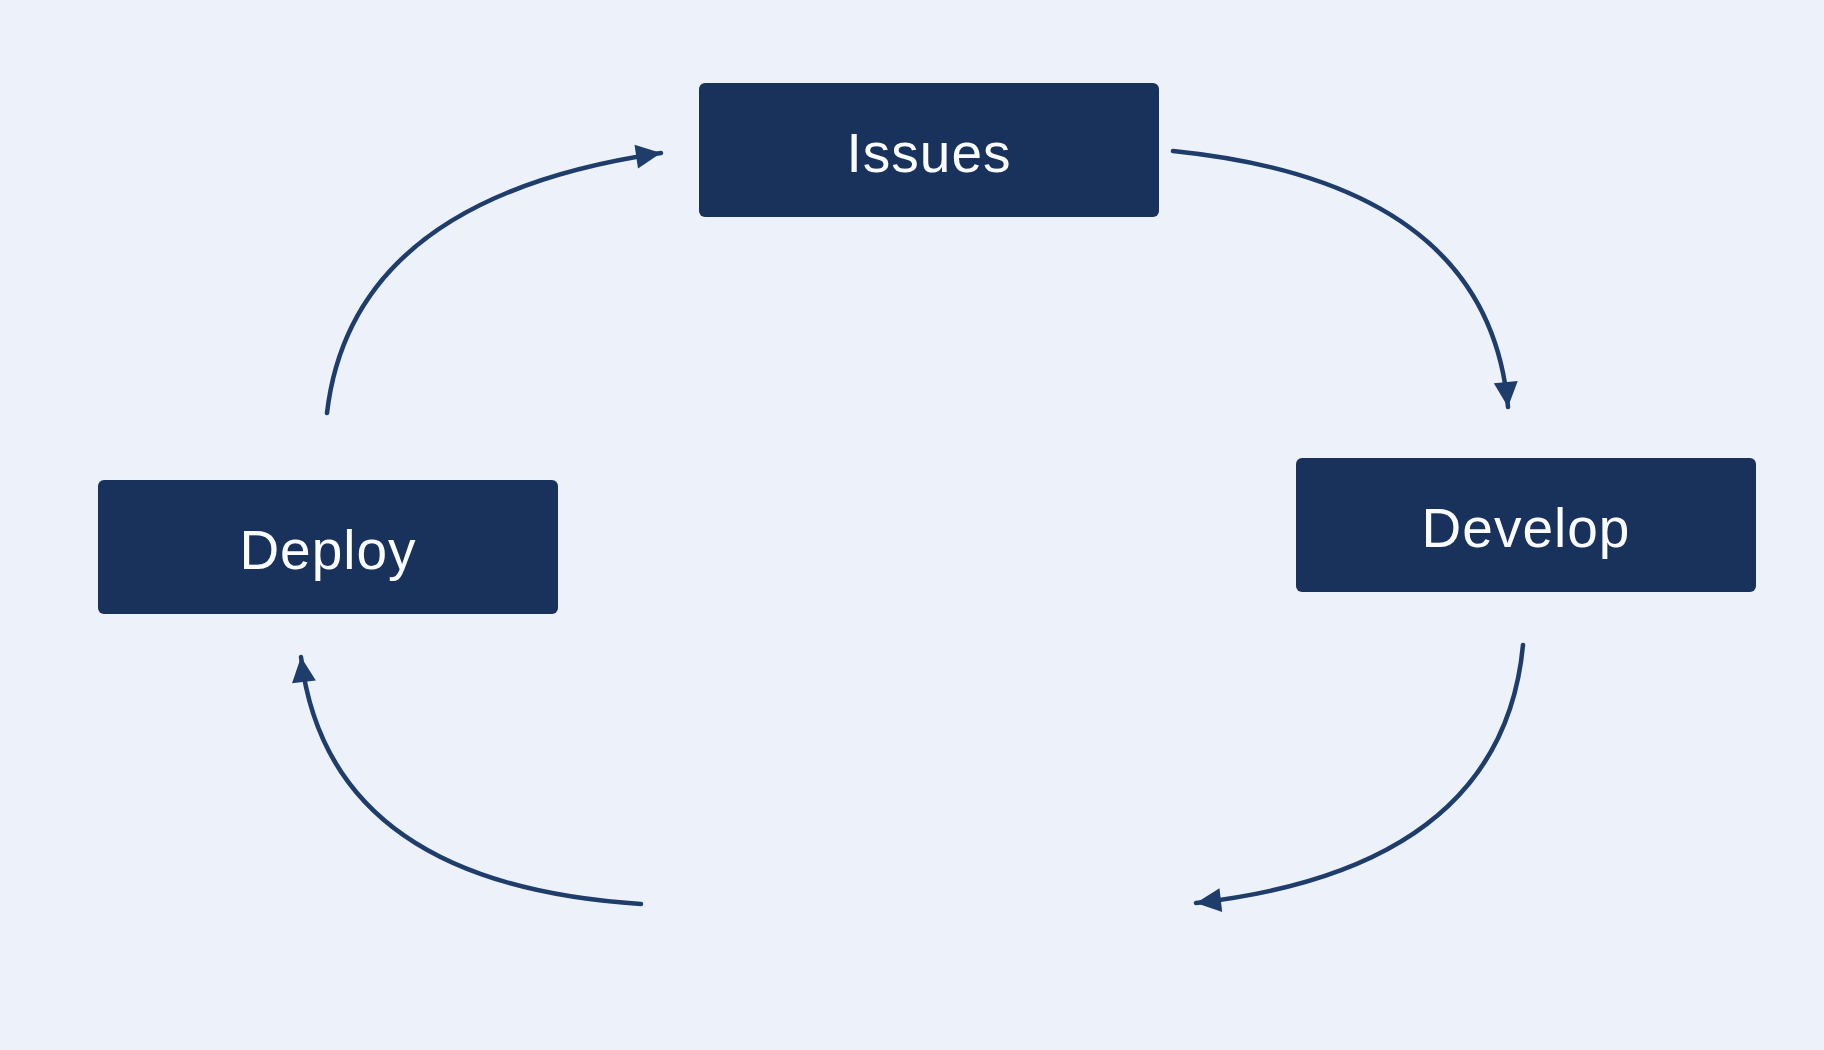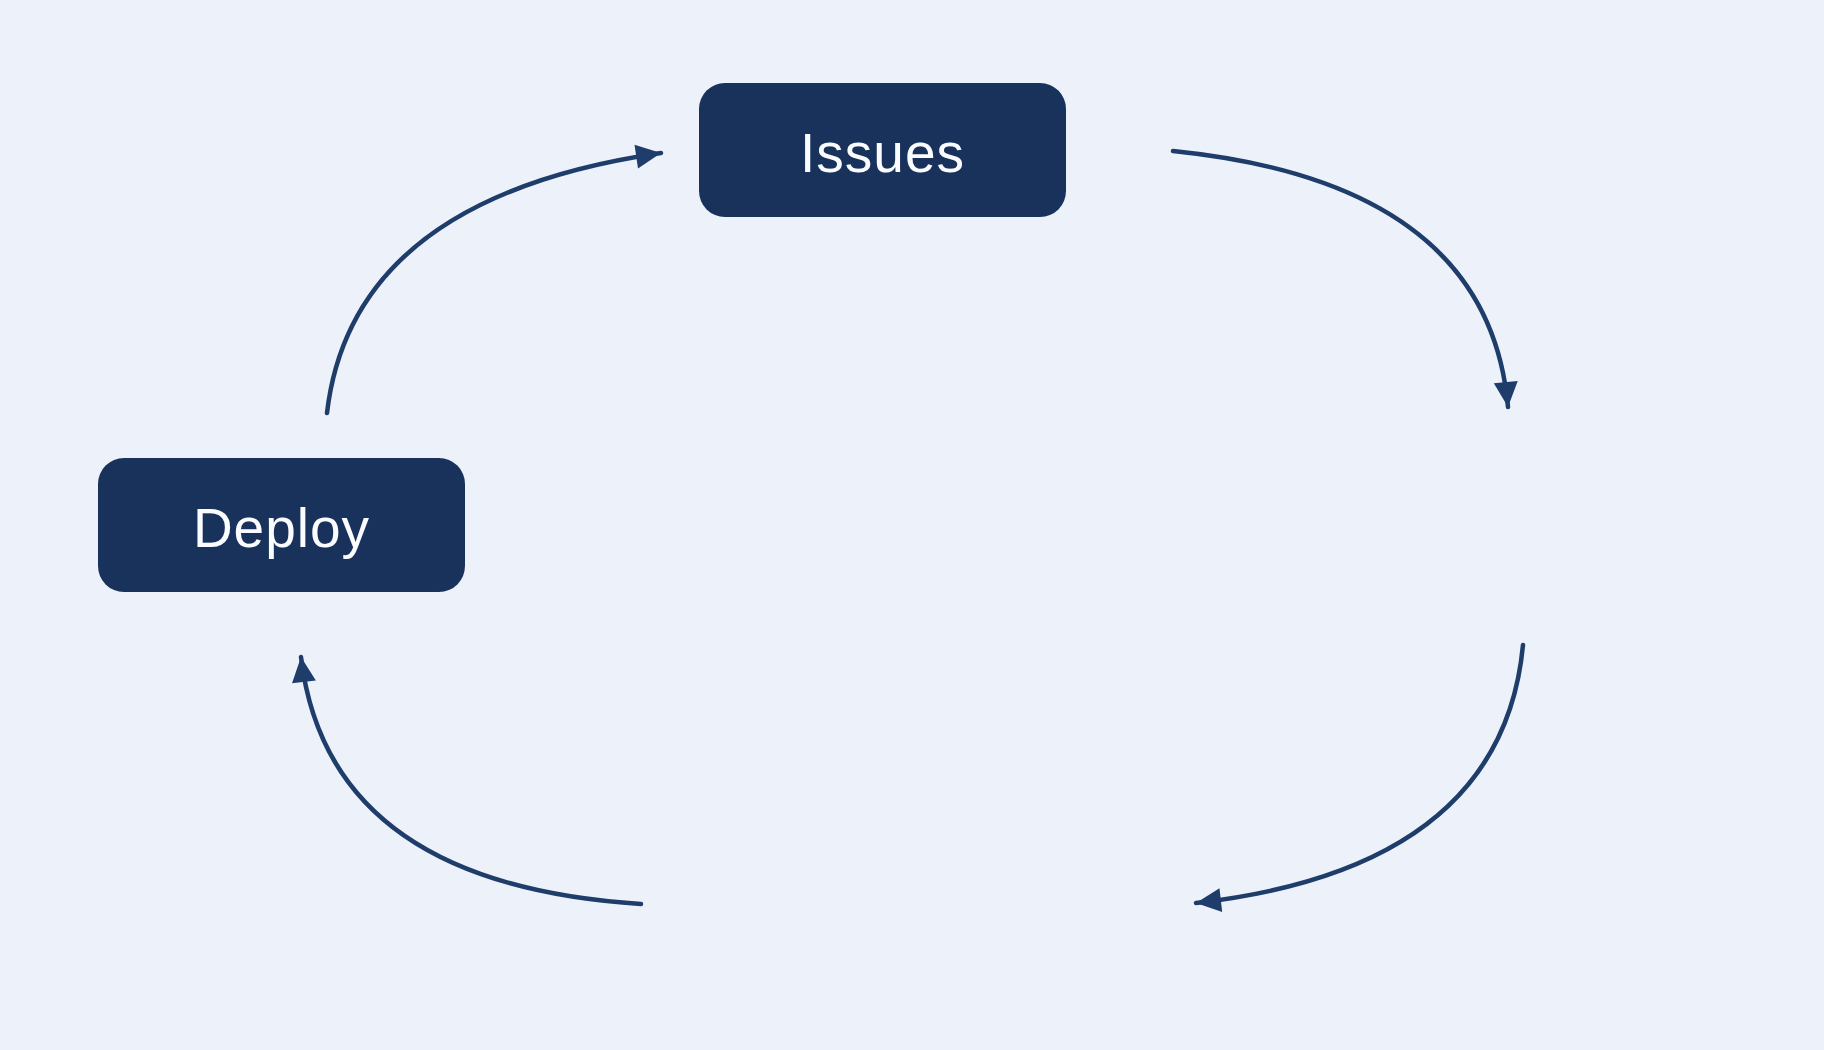--- a/index.html
+++ b/index.html
@@ -30,40 +30,40 @@
     stroke: var(--arrow, #1f3d6a);
     stroke-width: 4.5;
     stroke-linecap: round;
   }
   #arrowhead path {
     fill: var(--arrow, #1f3d6a);
     stroke: none;
   }
   .node {
     position: absolute;
-    width: 367px;
+    width: 460px;
     height: 134px;
     background: var(--node, #19325c);
-    border-radius: 26px;
+    border-radius: 6px;
     display: flex;
     align-items: center;
     justify-content: center;
   }
   .node span {
     color: var(--text, #fafcff);
     font-size: 55px;
     font-weight: 400;
     letter-spacing: 1px;
     line-height: 1;
     padding-top: 6px;
   }
   .node-top    { left: 699px; top: 83px;  }
   .node-right  { left: 1296px; top: 458px; }
   .node-bottom { left: 701px; top: 834px; }
-  .node-left   { left: 98px;  top: 458px; }
+  .node-left   { left: 98px;  top: 480px; }
 </style>
 </head>
 <body>
 
 <div class="stage">
 
   <svg class="arrows" viewBox="0 0 1824 1050" aria-hidden="true">
     <defs>
       <marker id="arrowhead" markerUnits="userSpaceOnUse" markerWidth="32" markerHeight="32" refX="27" refY="14" orient="auto">
         <path d="M 2 2 L 27 14 L 2 26 Z"></path>
@@ -72,19 +72,22 @@
     <path class="edge" d="M 327 413 Q 352 198 661 153" marker-end="url(#arrowhead)"></path>
     <path class="edge" d="M 1173 151 Q 1488 183 1508 407" marker-end="url(#arrowhead)"></path>
     <path class="edge" d="M 1523 645 Q 1502 868 1196 903" marker-end="url(#arrowhead)"></path>
     <path class="edge" d="M 641 904 Q 328 884 301 657" marker-end="url(#arrowhead)"></path>
   </svg>
 
   <div class="node node-top">
     <span>Issues</span>
   </div>
 
+  <div class="node node-right">
+    <span>Develop</span>
+  </div>
 
 
   <div class="node node-left">
     <span>Deploy</span>
   </div>
 
 </div>
 
 </body></html>

